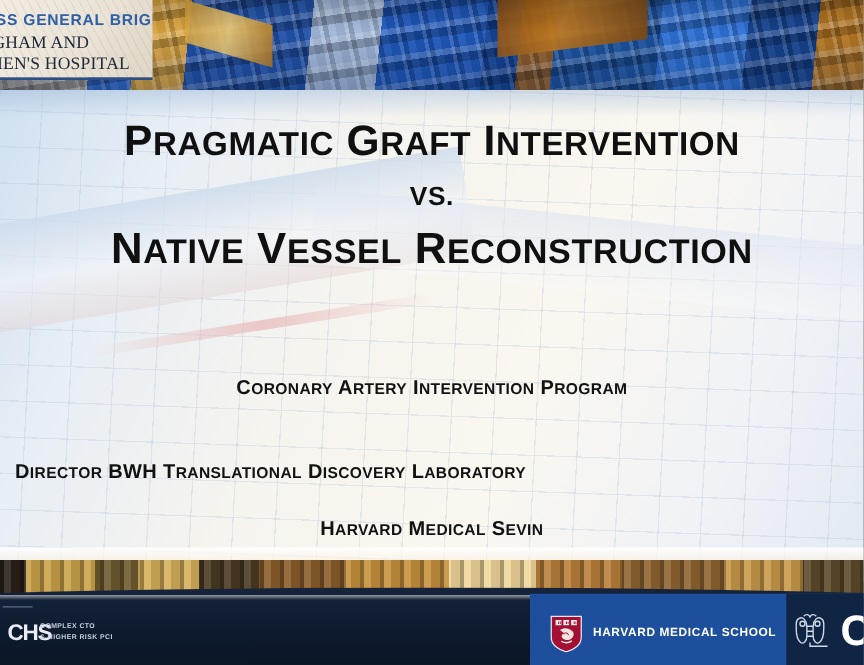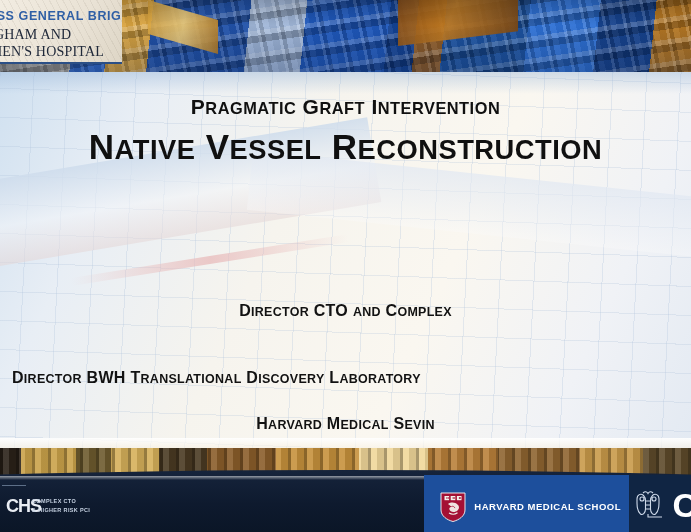--- a/index.html
+++ b/index.html
@@ -172,21 +172,21 @@
     position:absolute;left:0;top:96px;width:691px;
     text-align:center;
   }
   .title-line{
     font-family:"Liberation Sans", sans-serif;
     font-weight:700;
     color:#101010;
     letter-spacing:.5px;
     line-height:1.0;
   }
-  .t1{ font-size:21px; margin-bottom:12px; }
+  .t1{ font-size:34px; margin-bottom:12px; }
   .t2{ font-size:27px; margin-bottom:12px; }
   .t3{ font-size:35px; }
 
   .presenter{
     position:absolute;left:0;top:244px;width:691px;text-align:center;
     font-family:"Liberation Sans", sans-serif;
     font-weight:700;font-size:25px;color:#0d0d0d;letter-spacing:.6px;
   }
 
   .role-block{
@@ -268,26 +268,27 @@
   <div class="bg-lobby"></div>
 
   <div class="logo-plate">
     <div class="logo-line1">MASS GENERAL BRIGHAM HEALTH</div>
     <div class="logo-line2">BRIGHAM AND</div>
     <div class="logo-line3">WOMEN'S HOSPITAL</div>
   </div>
 
   <div class="title-block">
     <div class="title-line t1 sc"><span class="cap">P</span><span class="sm">RAGMATIC</span> <span class="cap">G</span><span class="sm">RAFT</span> <span class="cap">I</span><span class="sm">NTERVENTION</span></div>
+    <div class="title-line t2 sc"><span class="sm">VS.</span></div>
     <div class="title-line t3 sc"><span class="cap">N</span><span class="sm">ATIVE</span> <span class="cap">V</span><span class="sm">ESSEL</span> <span class="cap">R</span><span class="sm">ECONSTRUCTION</span></div>
   </div>
 
 
   <div class="role-block">
-    <div class="role-line sc"><span class="cap">D</span><span class="sm">IRECTOR</span> <span class="cap">CTO</span> <span class="sm">AND</span> <span class="cap">C</span><span class="sm">OMPLEX</span></div>
+    <div class="role-line sc"><span class="cap">C</span><span class="sm">ORONARY</span> <span class="cap">A</span><span class="sm">RTERY</span> <span class="cap">I</span><span class="sm">NTERVENTION</span> <span class="cap">P</span><span class="sm">ROGRAM</span></div>
   </div>
 
   <div class="lab-line sc"><span class="cap">D</span><span class="sm">IRECTOR</span> <span class="cap">BWH</span> <span class="cap">T</span><span class="sm">RANSLATIONAL</span> <span class="cap">D</span><span class="sm">ISCOVERY</span> <span class="cap">L</span><span class="sm">ABORATORY</span></div>
   <div class="school-line sc"><span class="cap">H</span><span class="sm">ARVARD</span> <span class="cap">M</span><span class="sm">EDICAL</span> <span class="cap">S</span><span class="sm">EVIN</span></div>
 
   <div class="footer-band"></div>
   <div class="footer-band-hi"></div>
   <div class="footer-blue"></div>
   <div class="footer-blue-dark"></div>
 

